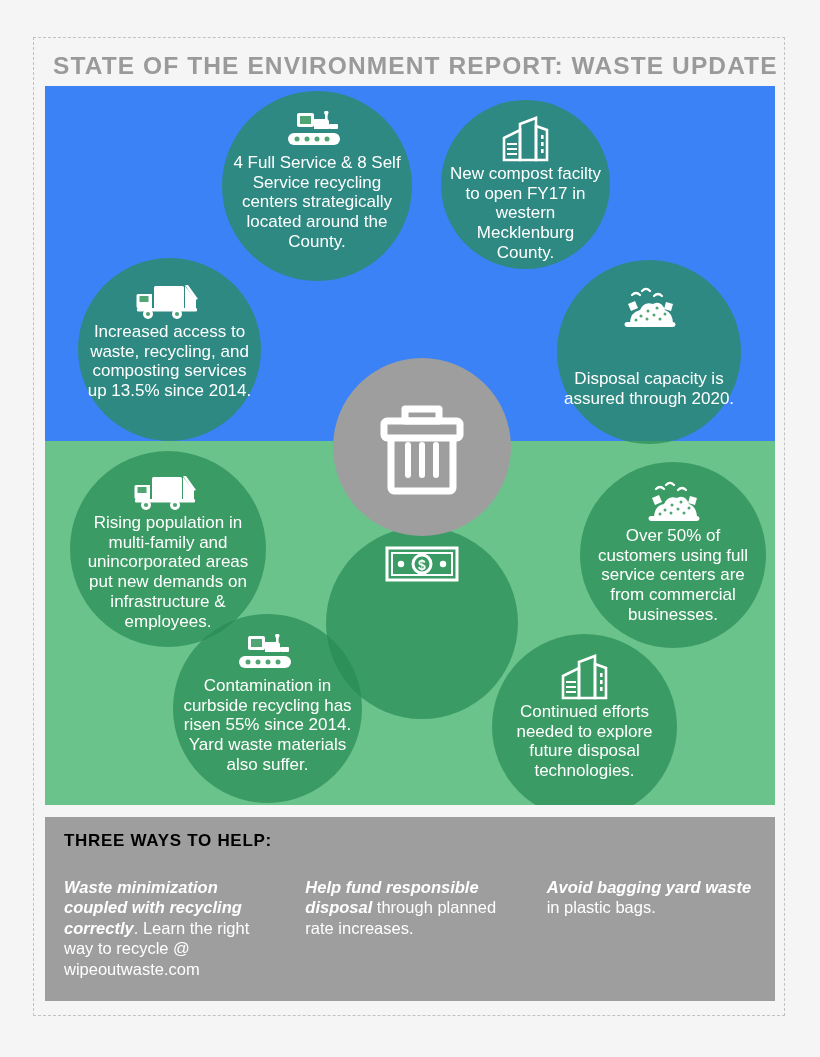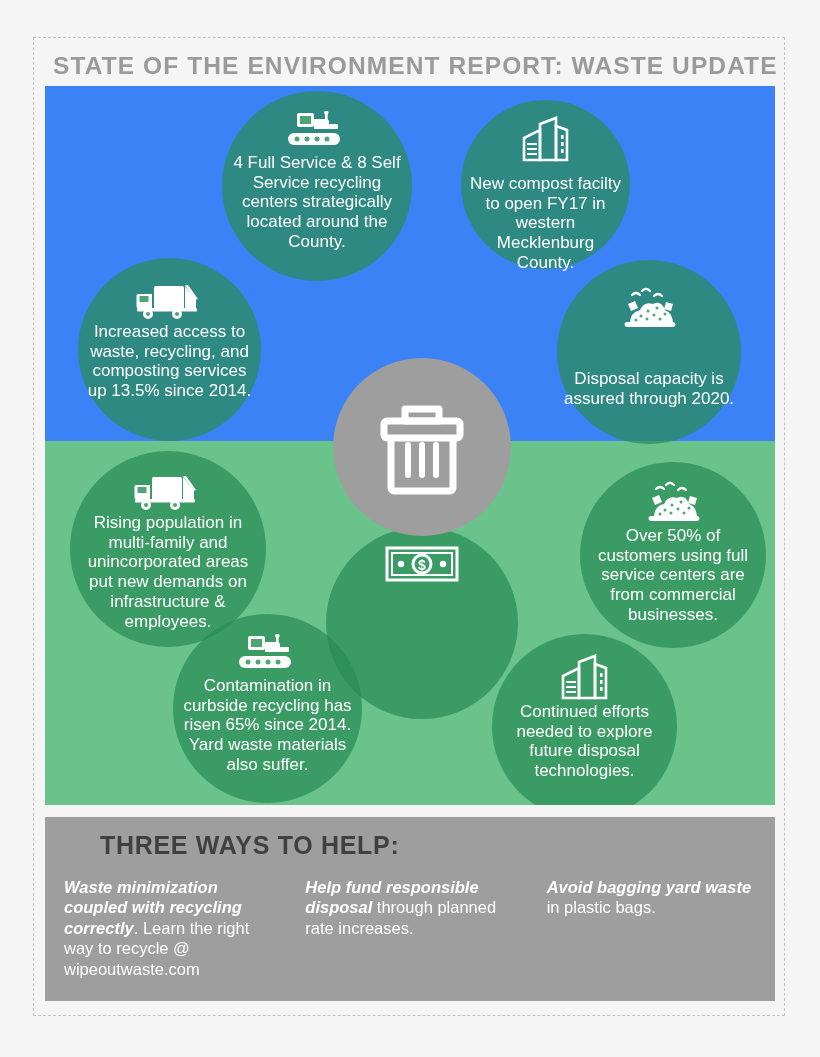--- a/index.html
+++ b/index.html
@@ -78,21 +78,21 @@
   #center-bubble {
     position: absolute;
     border-radius: 50%;
     background: #9e9e9e;
     display: flex;
     align-items: center;
     justify-content: center;
   }
   
   #b-recycling-centers { left: 177px; top: 5px;   width: 190px; height: 190px; padding-top: 20px; }
-  #b-compost          { left: 416px; top: 14px;  width: 169px; height: 169px; padding-top: 16px; gap: 10px; }
+  #b-compost          { left: 396px; top: 14px;  width: 169px; height: 169px; padding-top: 16px; }
   #b-disposal         { left: 512px; top: 174px; width: 184px; height: 184px; padding-top: 26px; gap: 37px; }
   #b-access           { left: 33px;  top: 172px; width: 183px; height: 183px; padding-top: 22px; }
   #b-population       { left: 25px;  top: 365px; width: 196px; height: 196px; padding-top: 20px; }
   #b-commercial       { left: 535px; top: 376px; width: 186px; height: 186px; padding-top: 18px; }
   #b-postconsumer     { left: 281px; top: 441px; width: 192px; height: 192px; padding-top: 18px; }
   #b-contamination    { left: 128px; top: 528px; width: 189px; height: 189px; padding-top: 20px; }
   #b-technologies     { left: 447px; top: 548px; width: 185px; height: 185px; padding-top: 20px; }
   #center-bubble      { left: 288px; top: 272px; width: 178px; height: 178px; }
 
   #gray-panel {
@@ -101,25 +101,24 @@
     top: 779px;
     width: 730px;
     height: 184px;
     background: #9e9e9e;
     overflow: hidden;
   }
   #help-title {
     position: absolute;
     left: 19px;
     top: 14px;
-    font-size: 25px;
+    font-size: 17px;
     font-weight: bold;
     letter-spacing: 0.7px;
-    color: #404040;
-    margin-left: 36px;
+    color: #000000;
   }
   #help-cols {
     position: absolute;
     left: 19px;
     top: 60px;
     width: 700px;
     display: flex;
     gap: 24px;
   }
   .help-col {
@@ -311,21 +310,21 @@
             <rect x="40" y="2" width="2.6" height="8" rx="1.2"></rect>
             <circle cx="41.3" cy="1.8" r="2.2"></circle>
             <path d="M9 22 h40 a6 6 0 0 1 6 6 a6 6 0 0 1 -6 6 h-40 a6 6 0 0 1 -6 -6 a6 6 0 0 1 6 -6 z"></path>
             <circle cx="12" cy="28" r="2.5" fill="#4fa573"></circle>
             <circle cx="22" cy="28" r="2.5" fill="#4fa573"></circle>
             <circle cx="32" cy="28" r="2.5" fill="#4fa573"></circle>
             <circle cx="42" cy="28" r="2.5" fill="#4fa573"></circle>
           </g>
         </svg>
       </span>
-      <span class="txt">Contamination in curbside recycling has risen 65% since 2014. Yard waste materials also suffer.</span>
+      <span class="txt">Contamination in curbside recycling has risen 55% since 2014. Yard waste materials also suffer.</span>
     </div>
 
     <div class="bubble" id="b-technologies">
       <span class="ico">
         <svg width="56" height="48" viewBox="0 0 56 48" aria-hidden="true">
           <g fill="none" stroke="#ffffff" stroke-width="2.6">
             <path d="M6 22 L22 14 L22 44 L6 44 Z"></path>
             <path d="M22 8 L38 2 L38 44 L22 44 Z"></path>
             <path d="M38 10 L49 14 L49 44 L38 44 Z"></path>
           </g>

